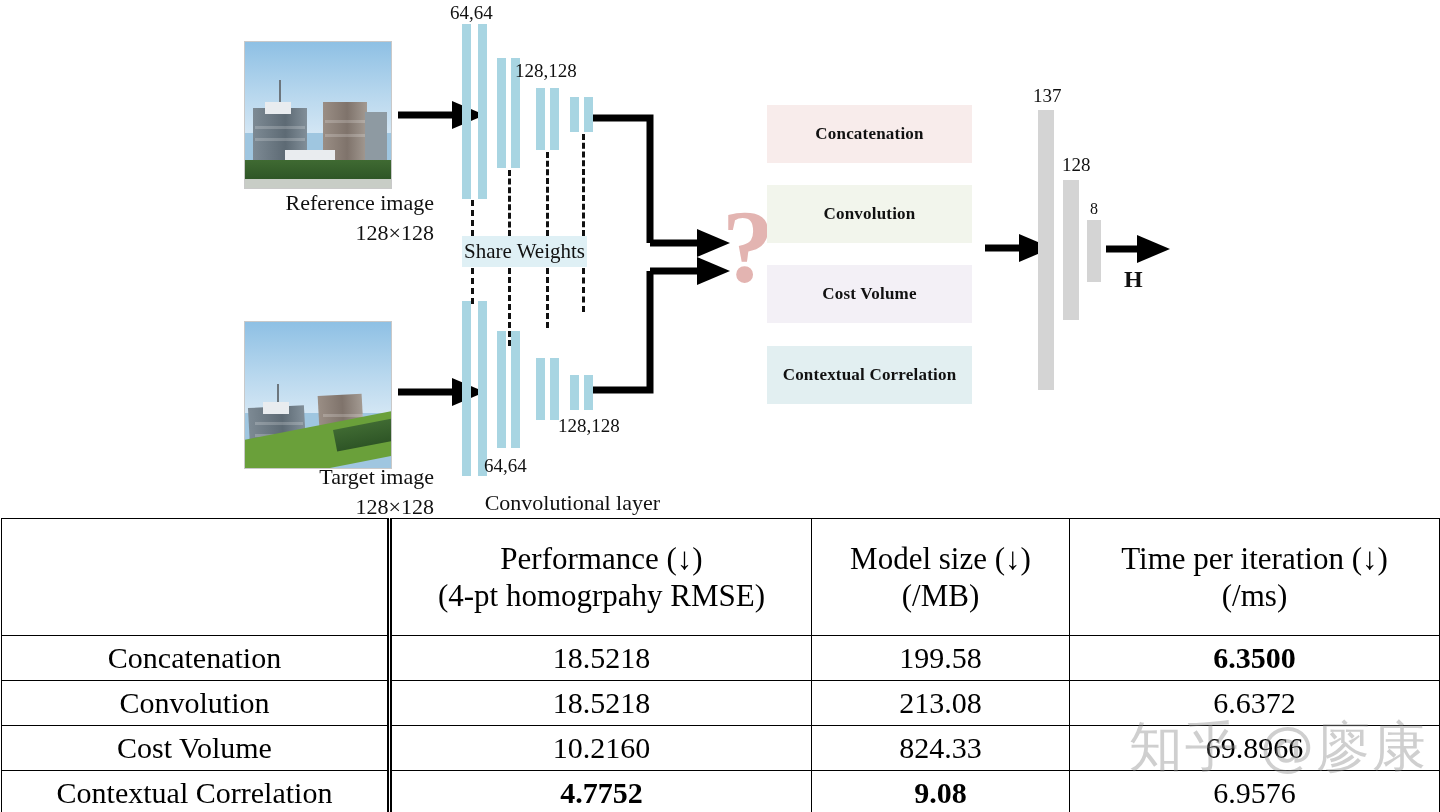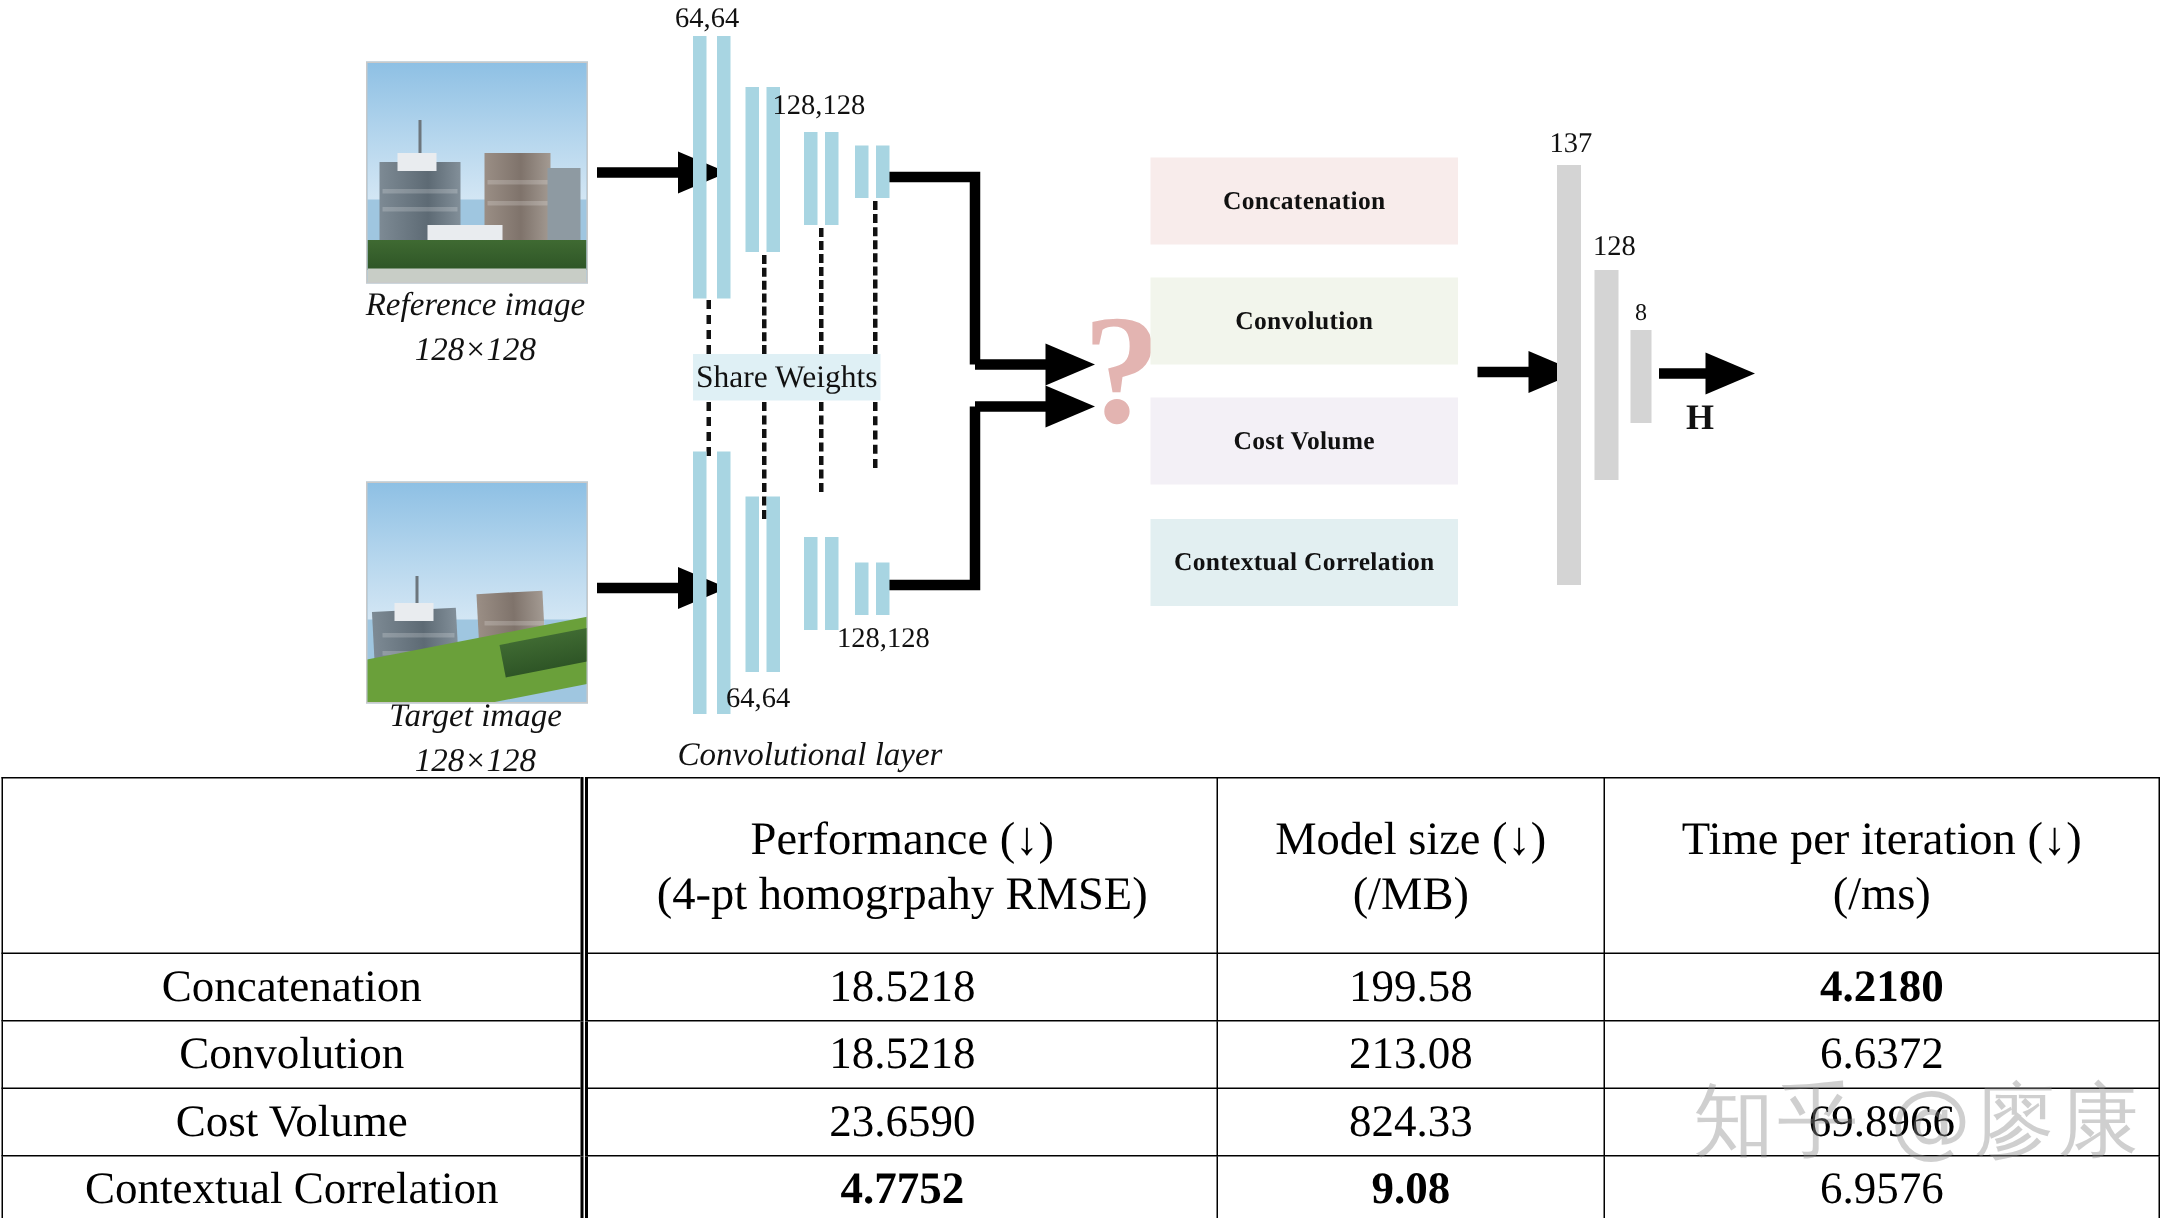--- a/index.html
+++ b/index.html
@@ -21,21 +21,21 @@
   .photo .bldgA{position:absolute;background:linear-gradient(90deg,#7d8a94,#5d6a74 60%,#828f99);}
   .photo .bldgB{position:absolute;background:linear-gradient(90deg,#9a8e85,#7f736b 55%,#a39a92);}
   .photo .bldgC{position:absolute;background:#8e9aa2;}
   .photo .mast{position:absolute;width:2px;background:#6d767d;}
   .photo .white{position:absolute;background:#e9ecef;}
   .photo .trees{position:absolute;left:0;right:0;background:linear-gradient(#3f6a32,#2e5526);}
   .photo .ground{position:absolute;left:0;right:0;bottom:0;background:#c8cdc6;}
   .photo .grass{position:absolute;background:#6aa03a;}
   .photo .win{position:absolute;background:rgba(255,255,255,.20);}
 
-  .caption{position:absolute;text-align:center;font-size:22px;color:#111;white-space:nowrap;font-style:italic;}
+  .caption{position:absolute;text-align:right;font-size:22px;color:#111;white-space:nowrap;}
 
   .cbar{position:absolute;background:#a8d5e2;}
   .gbar{position:absolute;background:#d4d4d4;}
   .numlabel{position:absolute;font-size:19px;color:#111;white-space:nowrap;}
   .numlabel.sm{font-size:16px;}
 
   .dash{position:absolute;width:0;border-left:3px dashed #111;}
   .shareweights{position:absolute;background:#dff0f5;color:#111;font-size:21px;
     display:flex;align-items:center;justify-content:center;white-space:nowrap;}
 
@@ -261,33 +261,33 @@
           <td class="hdr">
             <span class="hdr-l1">Time per iteration (↓)</span>
             <span class="hdr-l2">(/ms)</span>
           </td>
         </tr>
 
         <tr class="datarow">
           <td class="rowname dbl">Concatenation</td>
           <td>18.5218</td>
           <td>199.58</td>
-          <td class="b">4.2180</td>
+          <td class="b">6.3500</td>
         </tr>
 
         <tr class="datarow">
           <td class="rowname dbl">Convolution</td>
           <td>18.5218</td>
           <td>213.08</td>
           <td>6.6372</td>
         </tr>
 
         <tr class="datarow">
           <td class="rowname dbl">Cost Volume</td>
-          <td>23.6590</td>
+          <td>10.2160</td>
           <td>824.33</td>
           <td>69.8966</td>
         </tr>
 
         <tr class="datarow">
           <td class="rowname dbl">Contextual Correlation</td>
           <td class="b">4.7752</td>
           <td class="b">9.08</td>
           <td>6.9576</td>
         </tr>

